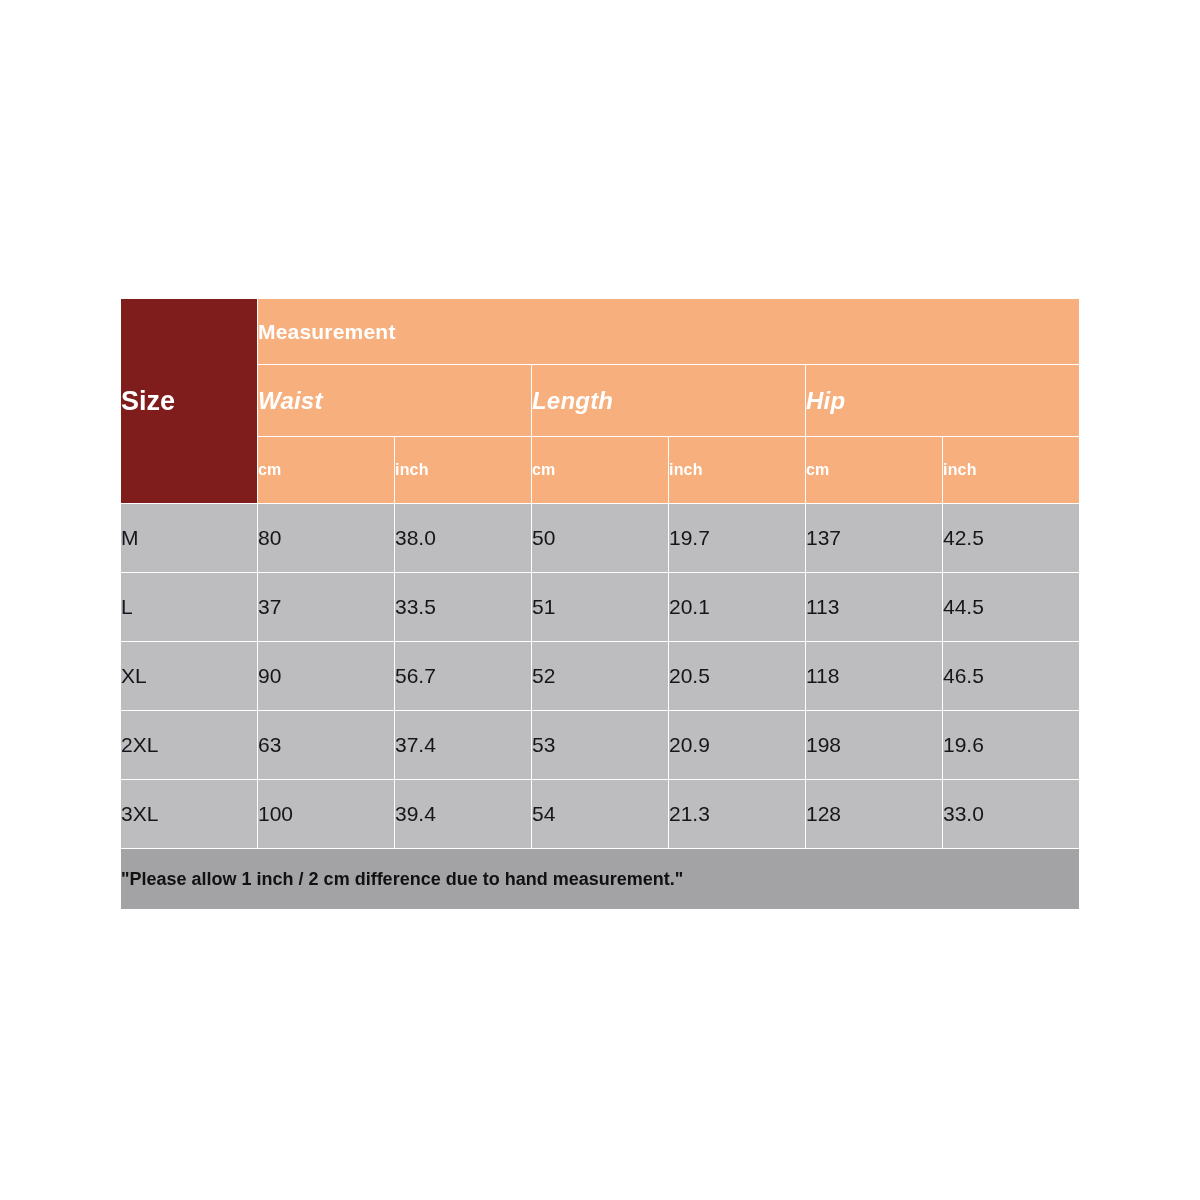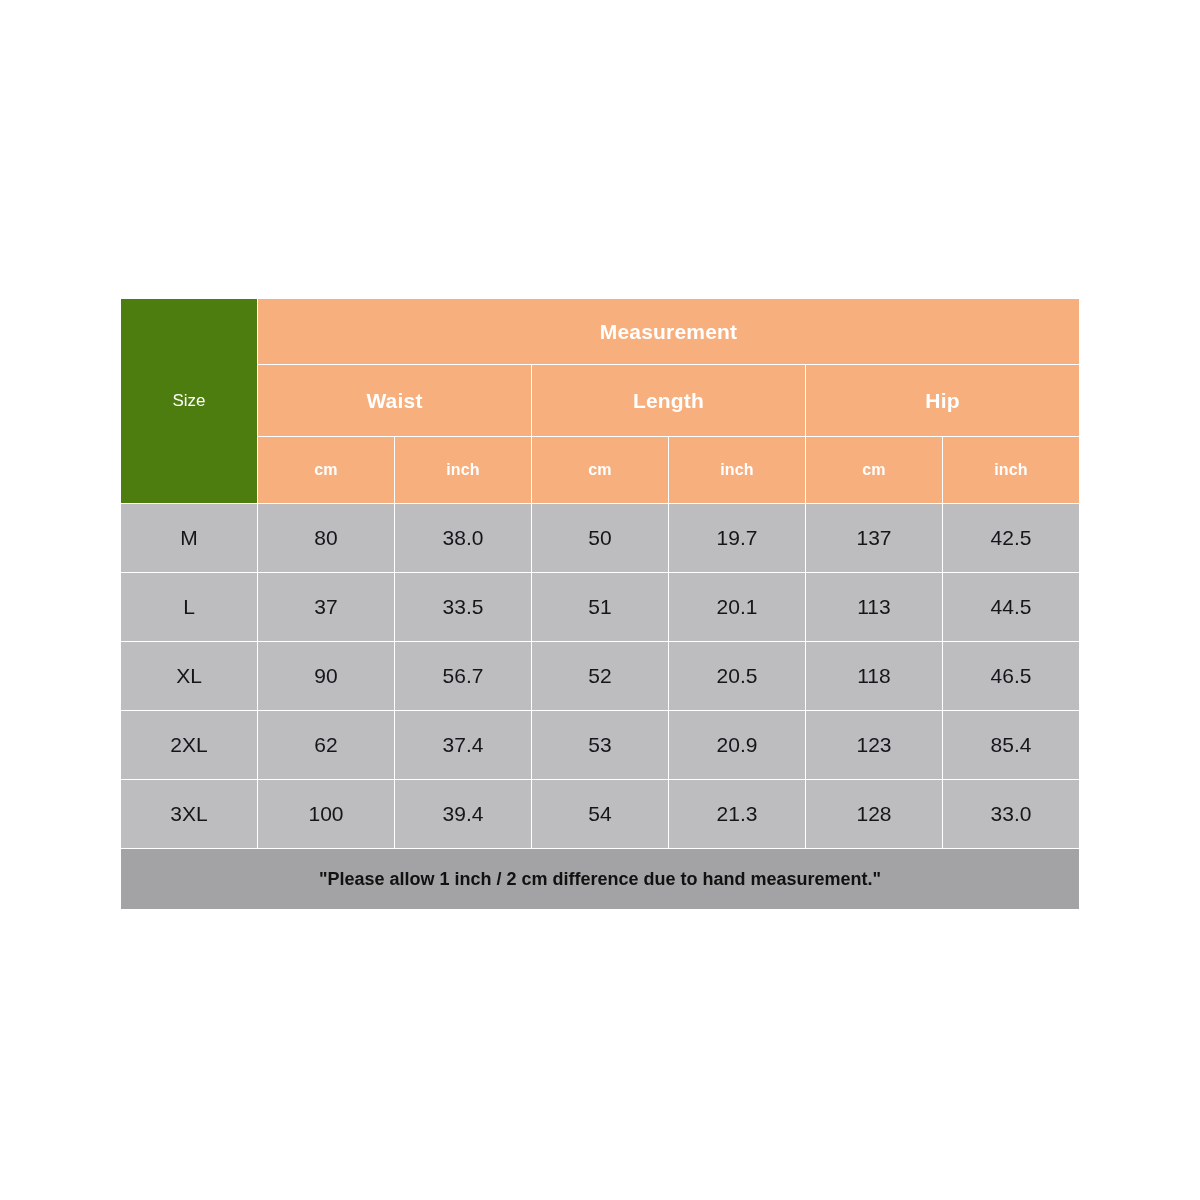--- a/index.html
+++ b/index.html
@@ -23,49 +23,50 @@
   }
 
   table.size-chart {
     width: 960px;
     border-collapse: collapse;
     table-layout: fixed;
   }
 
   table.size-chart td {
     padding: 0;
-    text-align: center;
+    text-align: left;
     vertical-align: middle;
     border: 1.5px solid #ffffff;
   }
 
   
   .hdr {
     background: #f7af7e;
     color: #ffffff;
     font-weight: bold;
     letter-spacing: .2px;
   }
   .hdr-top {
     height: 65px;
     font-size: 21px;
   }
   .hdr-mid {
     height: 71px;
-    font-size: 21px;
+    font-size: 24px;
+    font-style: italic;
   }
   .hdr-sub {
     height: 66px;
     font-size: 16px;
   }
   .size-cell {
-    background: #4d7c0f;
+    background: #7f1d1d;
     color: #ffffff;
-    font-weight: normal;
-    font-size: 17px;
+    font-weight: bold;
+    font-size: 27px;
   }
 
   
   .body-row td {
     height: 68px;
     background: #bdbdc0;
     color: #16161a;
     font-size: 21px;
     font-weight: normal;
   }
@@ -144,26 +145,26 @@
         <td>XL</td>
         <td>90</td>
         <td>56.7</td>
         <td>52</td>
         <td>20.5</td>
         <td>118</td>
         <td>46.5</td>
       </tr>
       <tr class="body-row">
         <td>2XL</td>
-        <td>62</td>
+        <td>63</td>
         <td>37.4</td>
         <td>53</td>
         <td>20.9</td>
-        <td>123</td>
-        <td>85.4</td>
+        <td>198</td>
+        <td>19.6</td>
       </tr>
       <tr class="body-row">
         <td>3XL</td>
         <td>100</td>
         <td>39.4</td>
         <td>54</td>
         <td>21.3</td>
         <td>128</td>
         <td>33.0</td>
       </tr>

